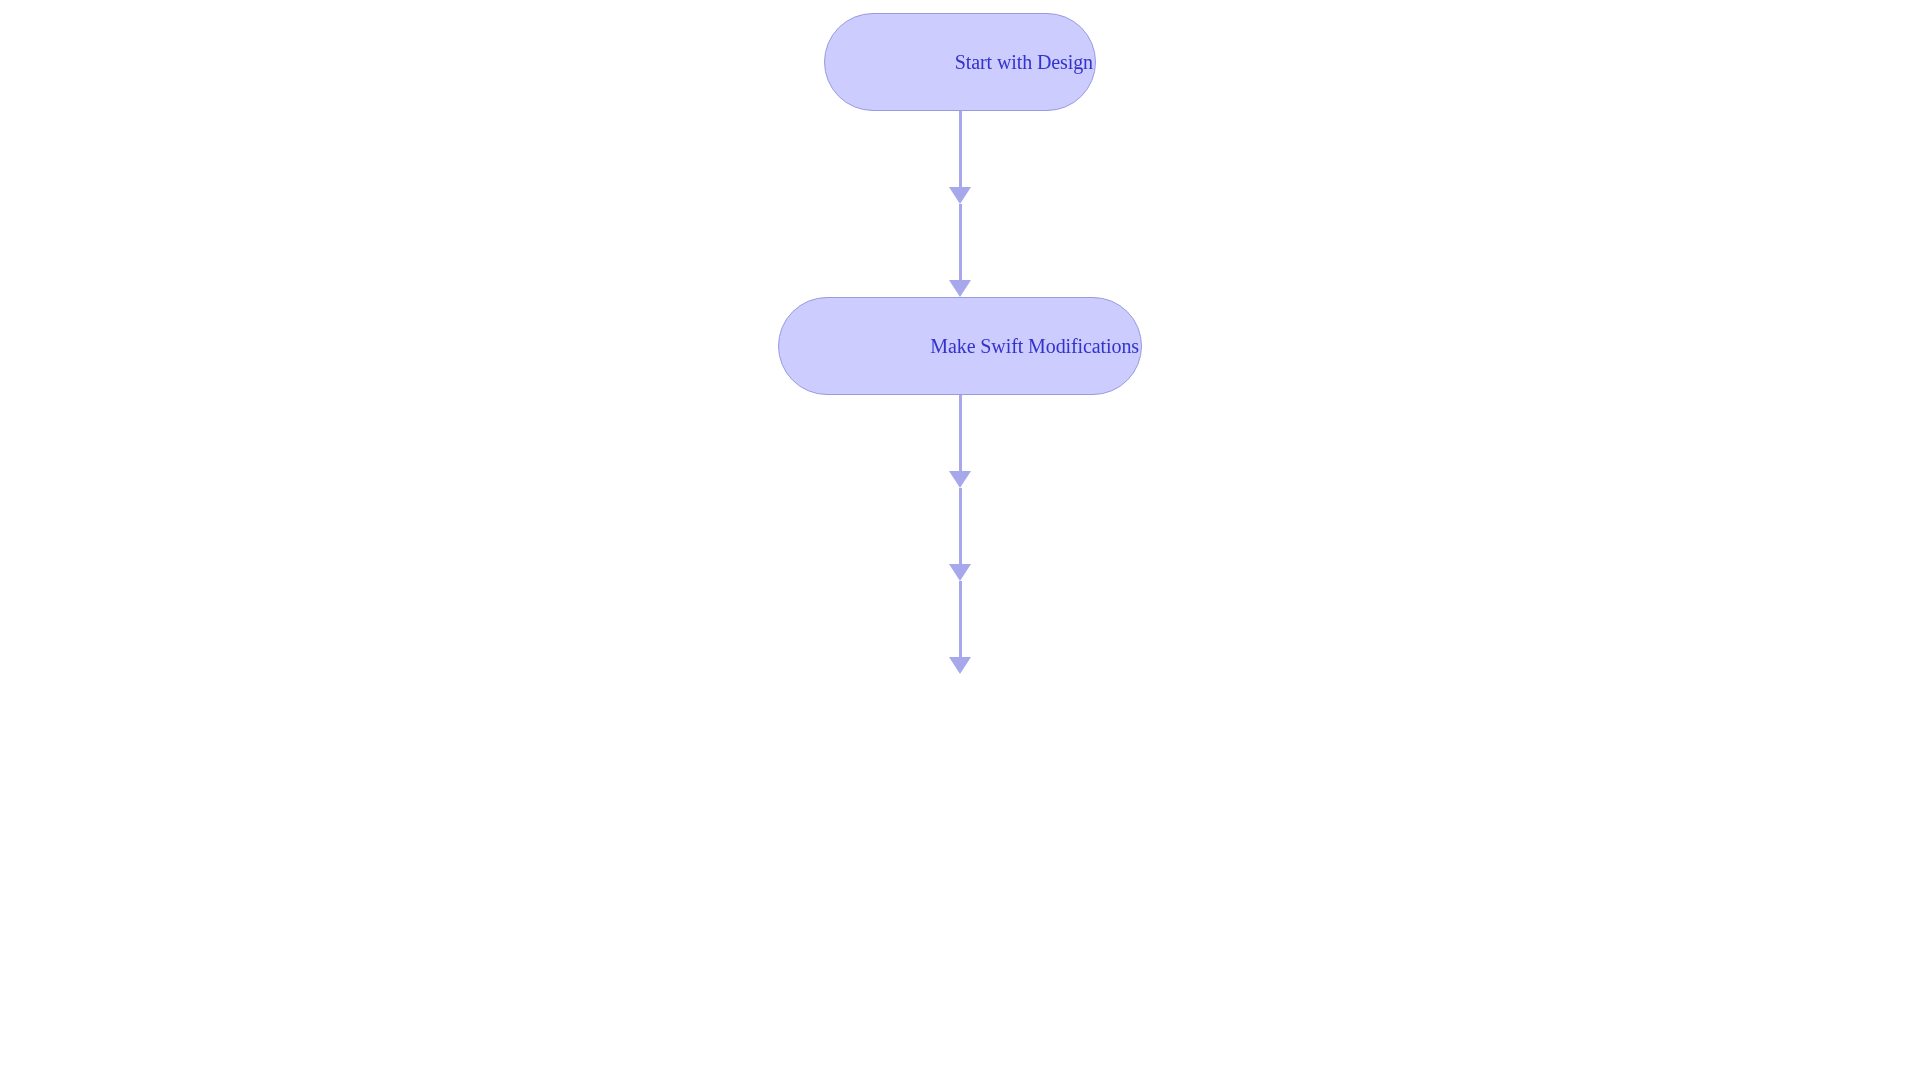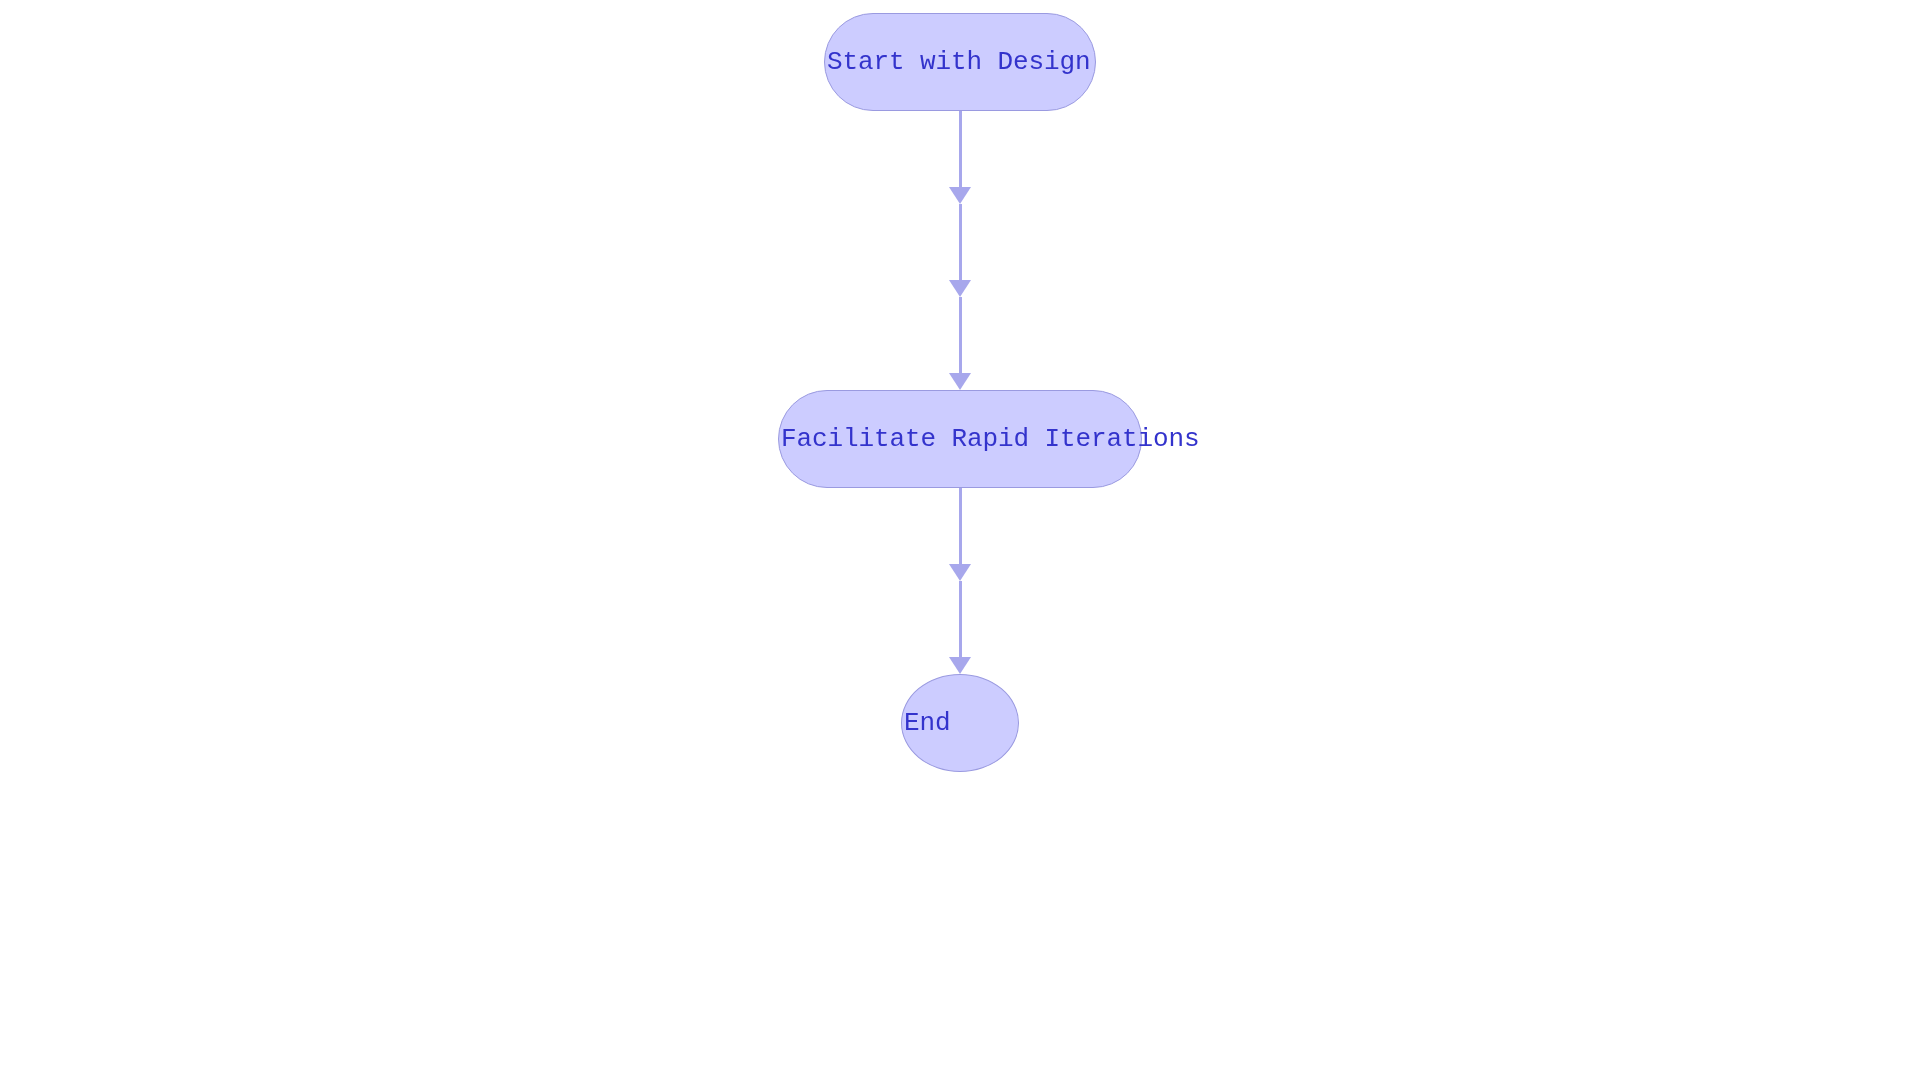--- a/index.html
+++ b/index.html
@@ -27,27 +27,27 @@
     width: 1920px;
     height: 1083px;
     display: flex;
     flex-direction: column;
     align-items: center;
   }
   .node {
     box-sizing: border-box;
     display: flex;
     align-items: center;
-    justify-content: flex-start;
+    justify-content: flex-end;
     height: 98px;
     background: #ccccff;
     border: 1.6px solid #9a9ae0;
     color: #3333cc;
-    font-size: 26px;
-    font-family: Liberation Mono, monospace;
+    font-size: 20px;
+    font-family: Liberation Serif, serif;
     letter-spacing: -0.1px;
     white-space: nowrap;
     line-height: 1;
   }
   .node.stadium {
     border-radius: 49px;
   }
   .node.circle {
     border-radius: 50%;
     width: 118px;
@@ -110,39 +110,36 @@
       <div class="shaft"></div>
       <div class="head"></div>
     </div>
 
 
     <div class="connector c-2">
       <div class="shaft"></div>
       <div class="head"></div>
     </div>
 
+    <div class="node stadium n-modify">
+      <span class="node-label">Make Swift Modifications</span>
+    </div>
 
     <div class="connector c-3">
       <div class="shaft"></div>
       <div class="head"></div>
     </div>
 
-    <div class="node stadium n-iterate">
-      <span class="node-label">Facilitate Rapid Iterations</span>
-    </div>
 
     <div class="connector c-4">
       <div class="shaft"></div>
       <div class="head"></div>
     </div>
 
 
     <div class="connector c-5">
       <div class="shaft"></div>
       <div class="head"></div>
     </div>
 
-    <div class="node circle n-end">
-      <span class="node-label">End</span>
-    </div>
 
   </div>
 </div>
 
 </body></html>

